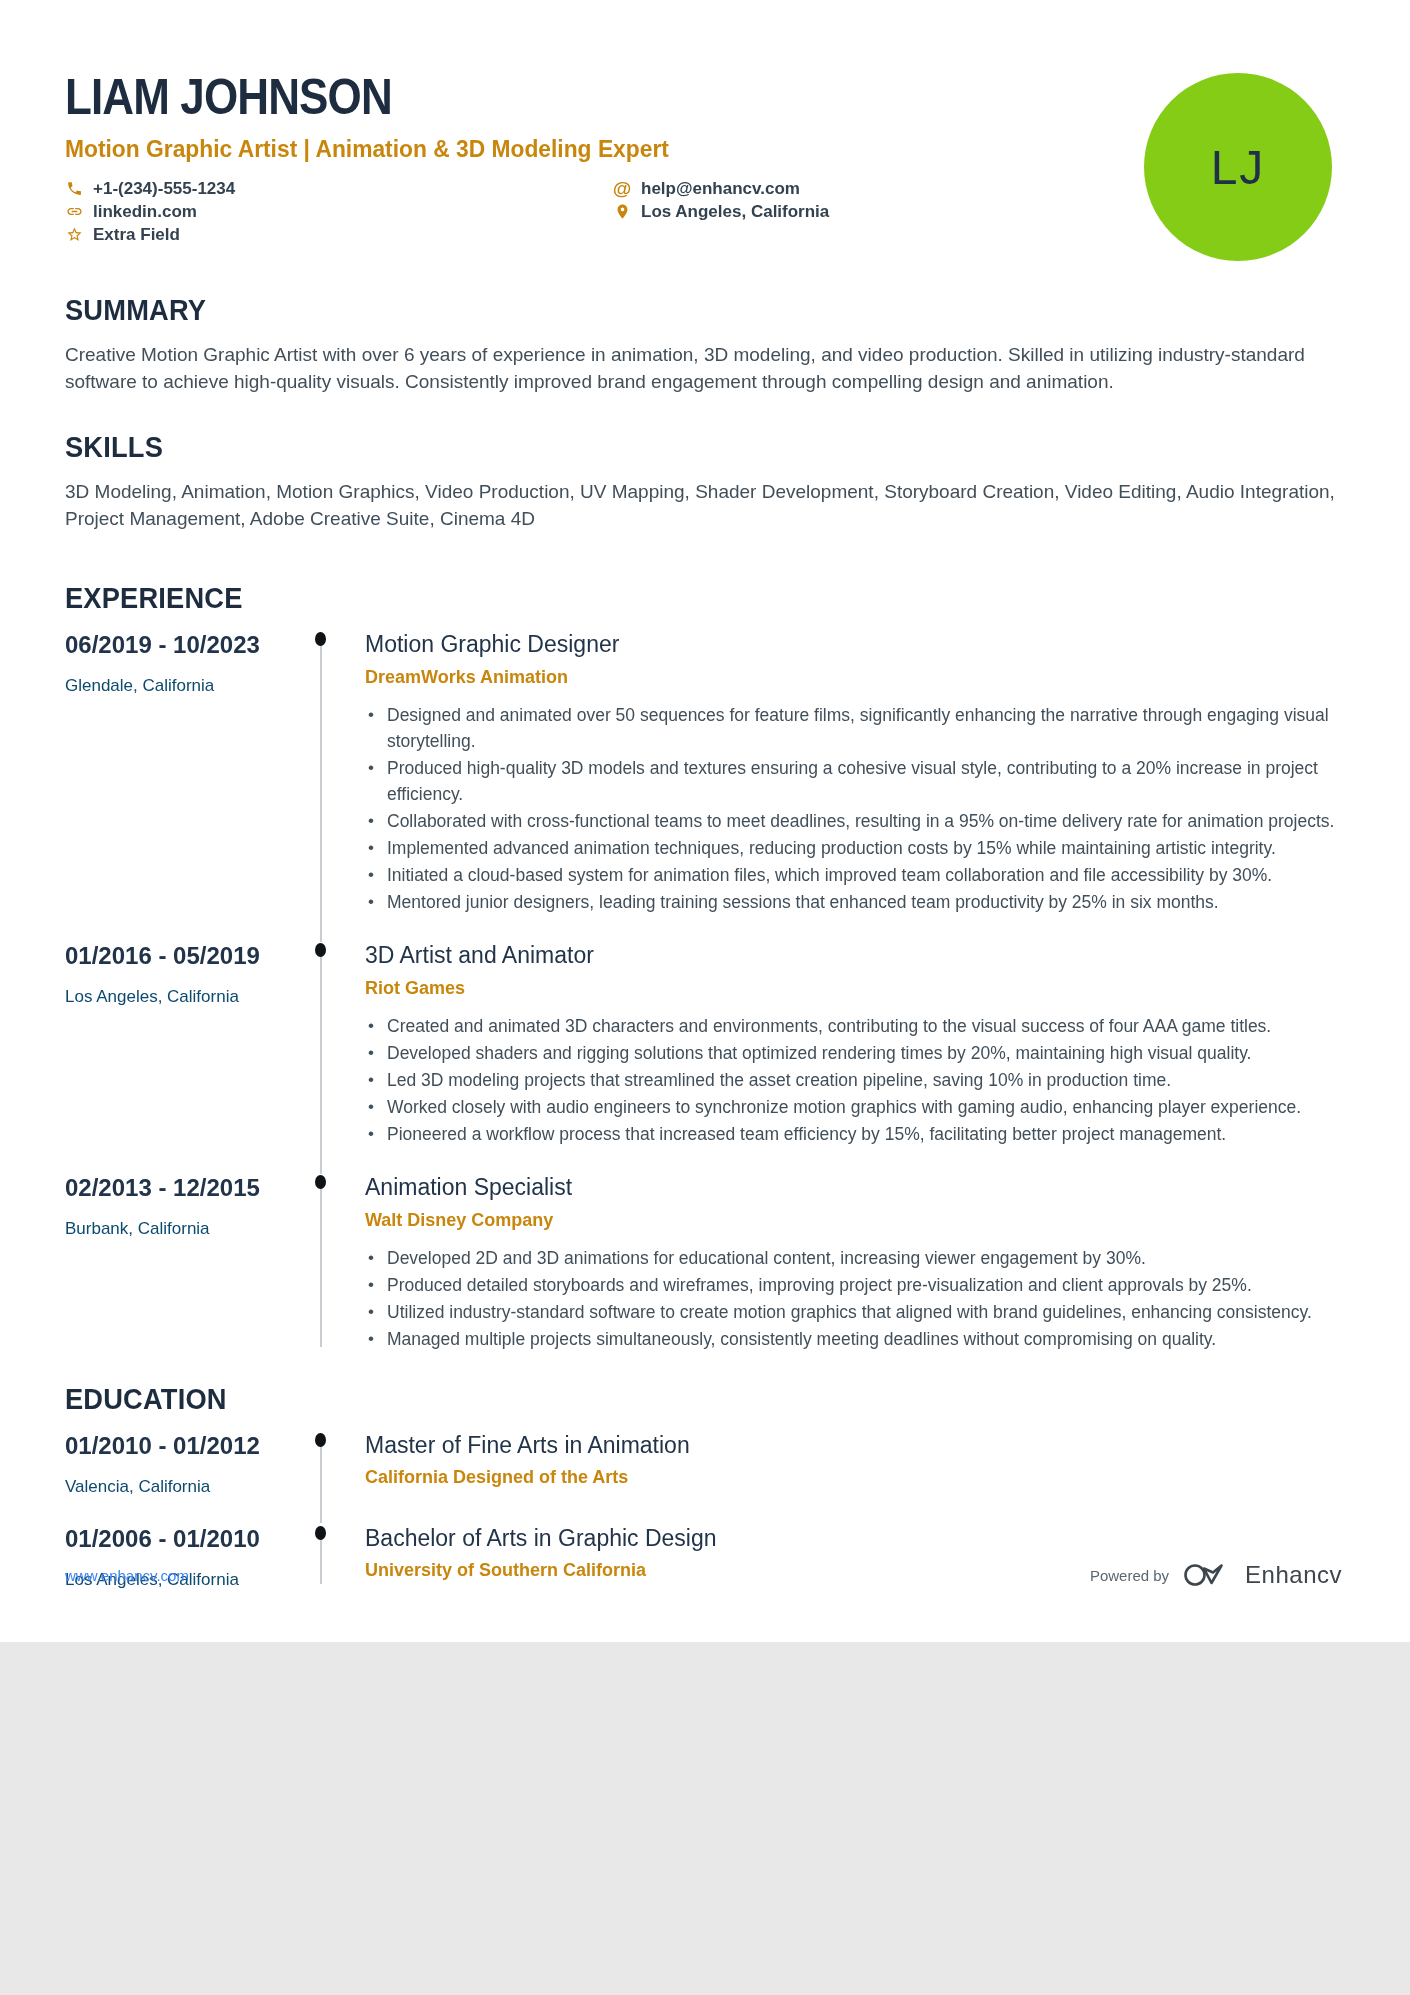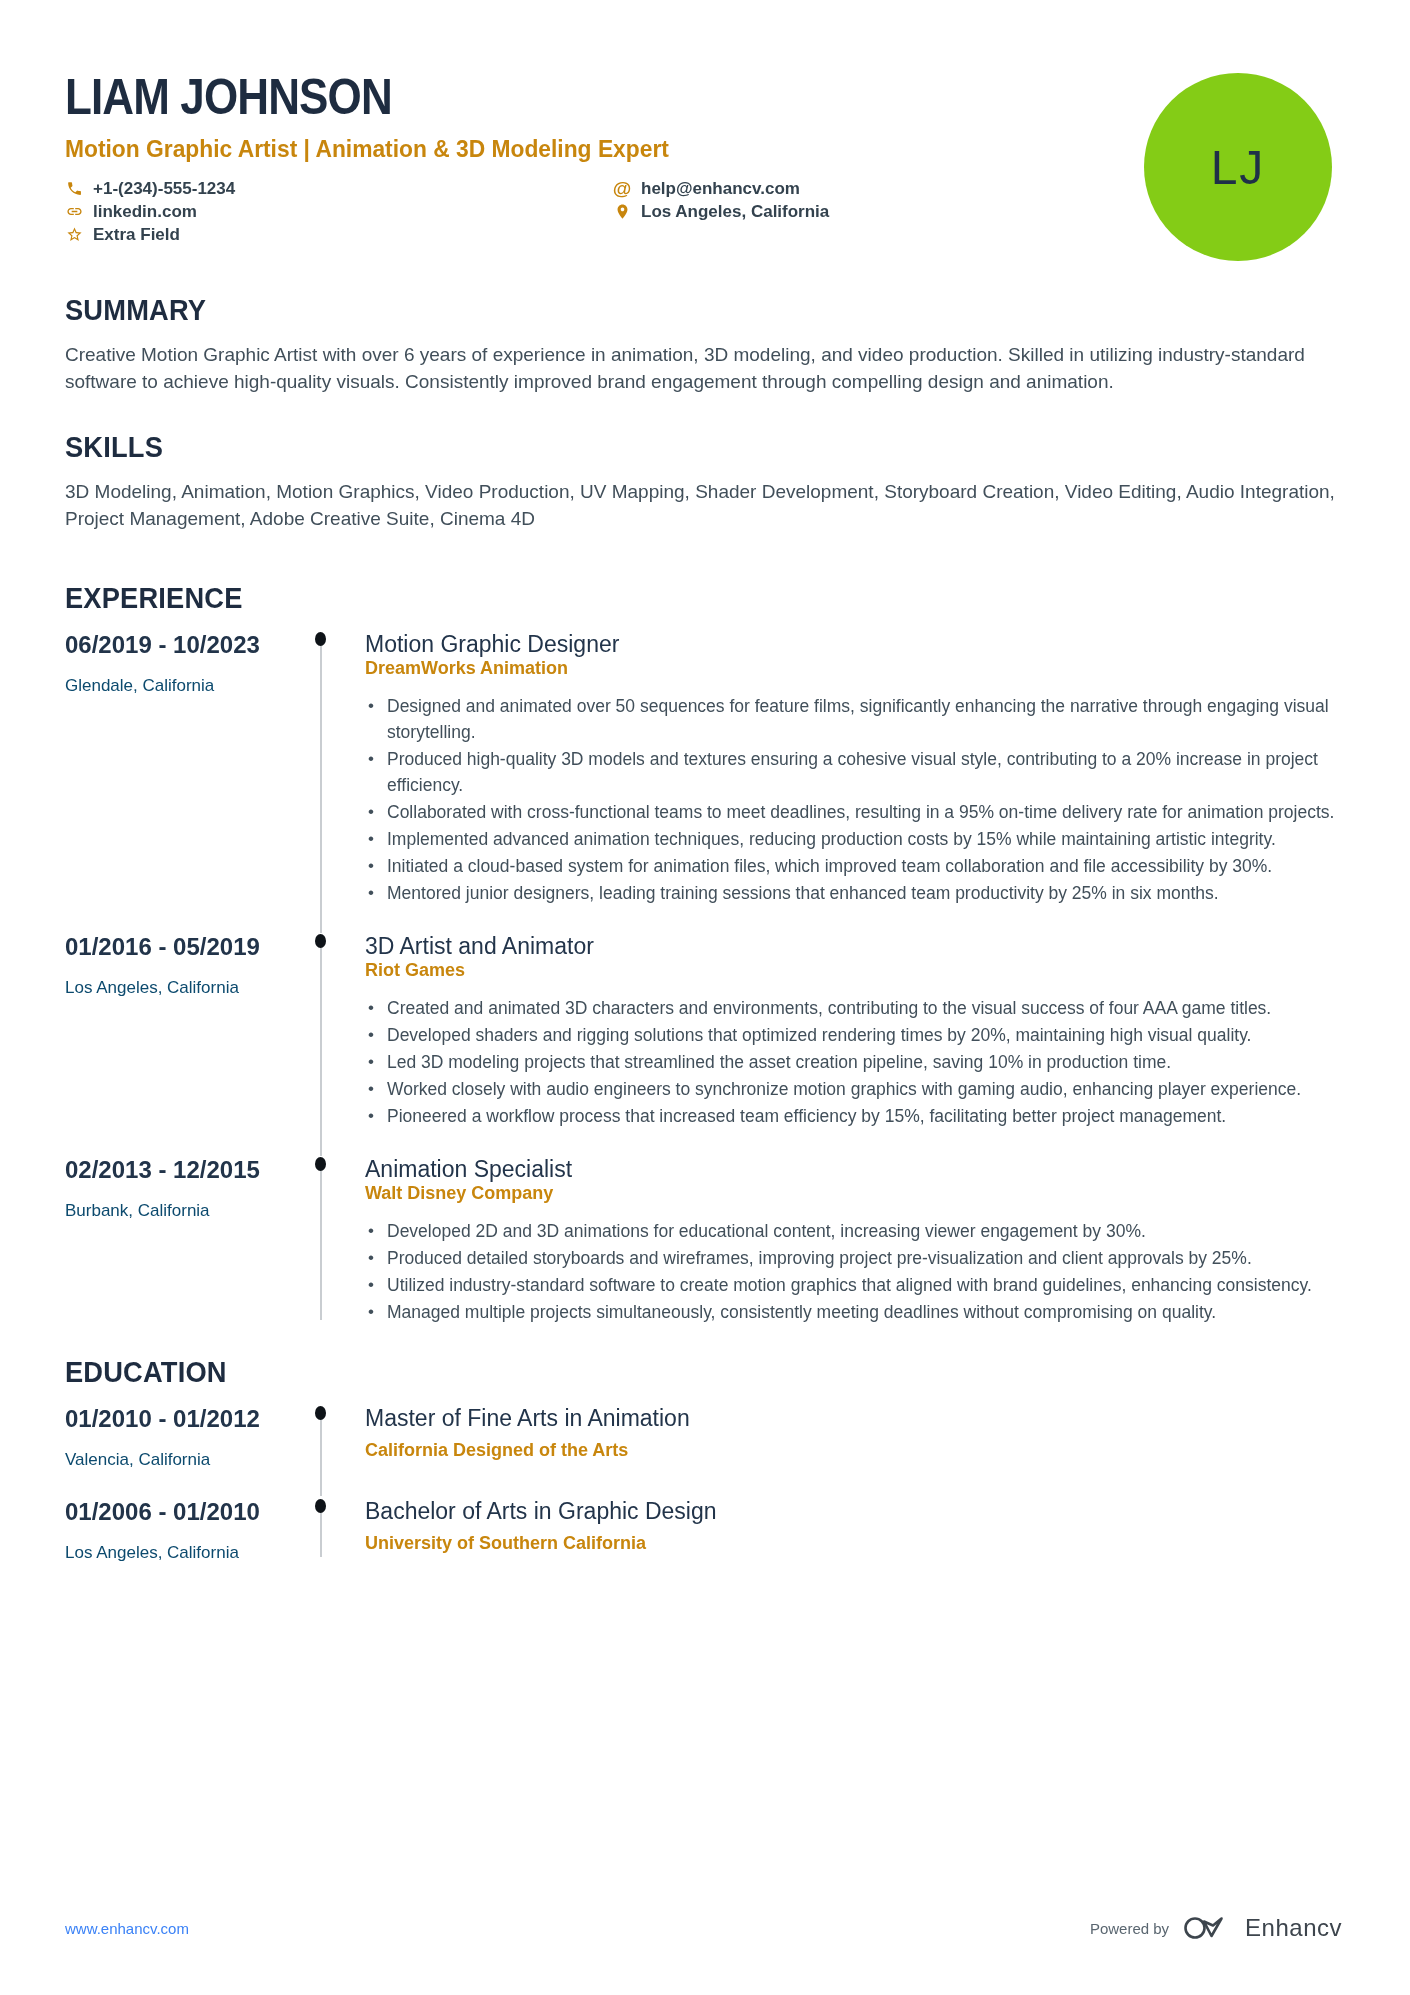--- a/index.html
+++ b/index.html
@@ -1,19 +1,19 @@
 <!DOCTYPE html>
 <html><head>
 <meta charset="utf-8">
 <style>
   * { margin:0; padding:0; box-sizing:border-box; }
   html,body { background:#e8e8e8; }
   .page {
     position:relative;
-    width:1410px; height:1995px;
+    width:1410px; height:1642px;
     margin:0 auto;
     background:#ffffff;
     font-family:"Liberation Sans", sans-serif;
     color:#414f5a;
     overflow:hidden;
   }
   .content { padding:72px 62px 0 65px; }
 
   
   .name {
@@ -77,21 +77,21 @@
     width:2px; background:#c9cdd1;
   }
   .entry.lastline .gutter .tline { bottom:6px; }
   .gutter .tdot {
     position:absolute; left:18px; top:1px;
     width:11px; height:14px; border-radius:50%;
     background:#0e1318;
   }
   .e-body { padding-left:18px; }
   .e-title { font-size:23px; font-weight:400; color:#22344a; }
-  .e-company { font-size:18px; font-weight:700; color:#c8860d; }
+  .e-company { margin-top:9px; font-size:18px; font-weight:700; color:#c8860d; }
   ul.bullets { margin-top:14px; list-style:none; }
   ul.bullets li {
     position:relative; padding-left:22px;
     font-size:17.5px; line-height:26px; color:#414f5a;
     max-width:985px; margin-bottom:1px;
   }
   ul.bullets li::before {
     content:'•'; position:absolute; left:3px; top:0;
     color:#414f5a; font-size:17px;
   }

